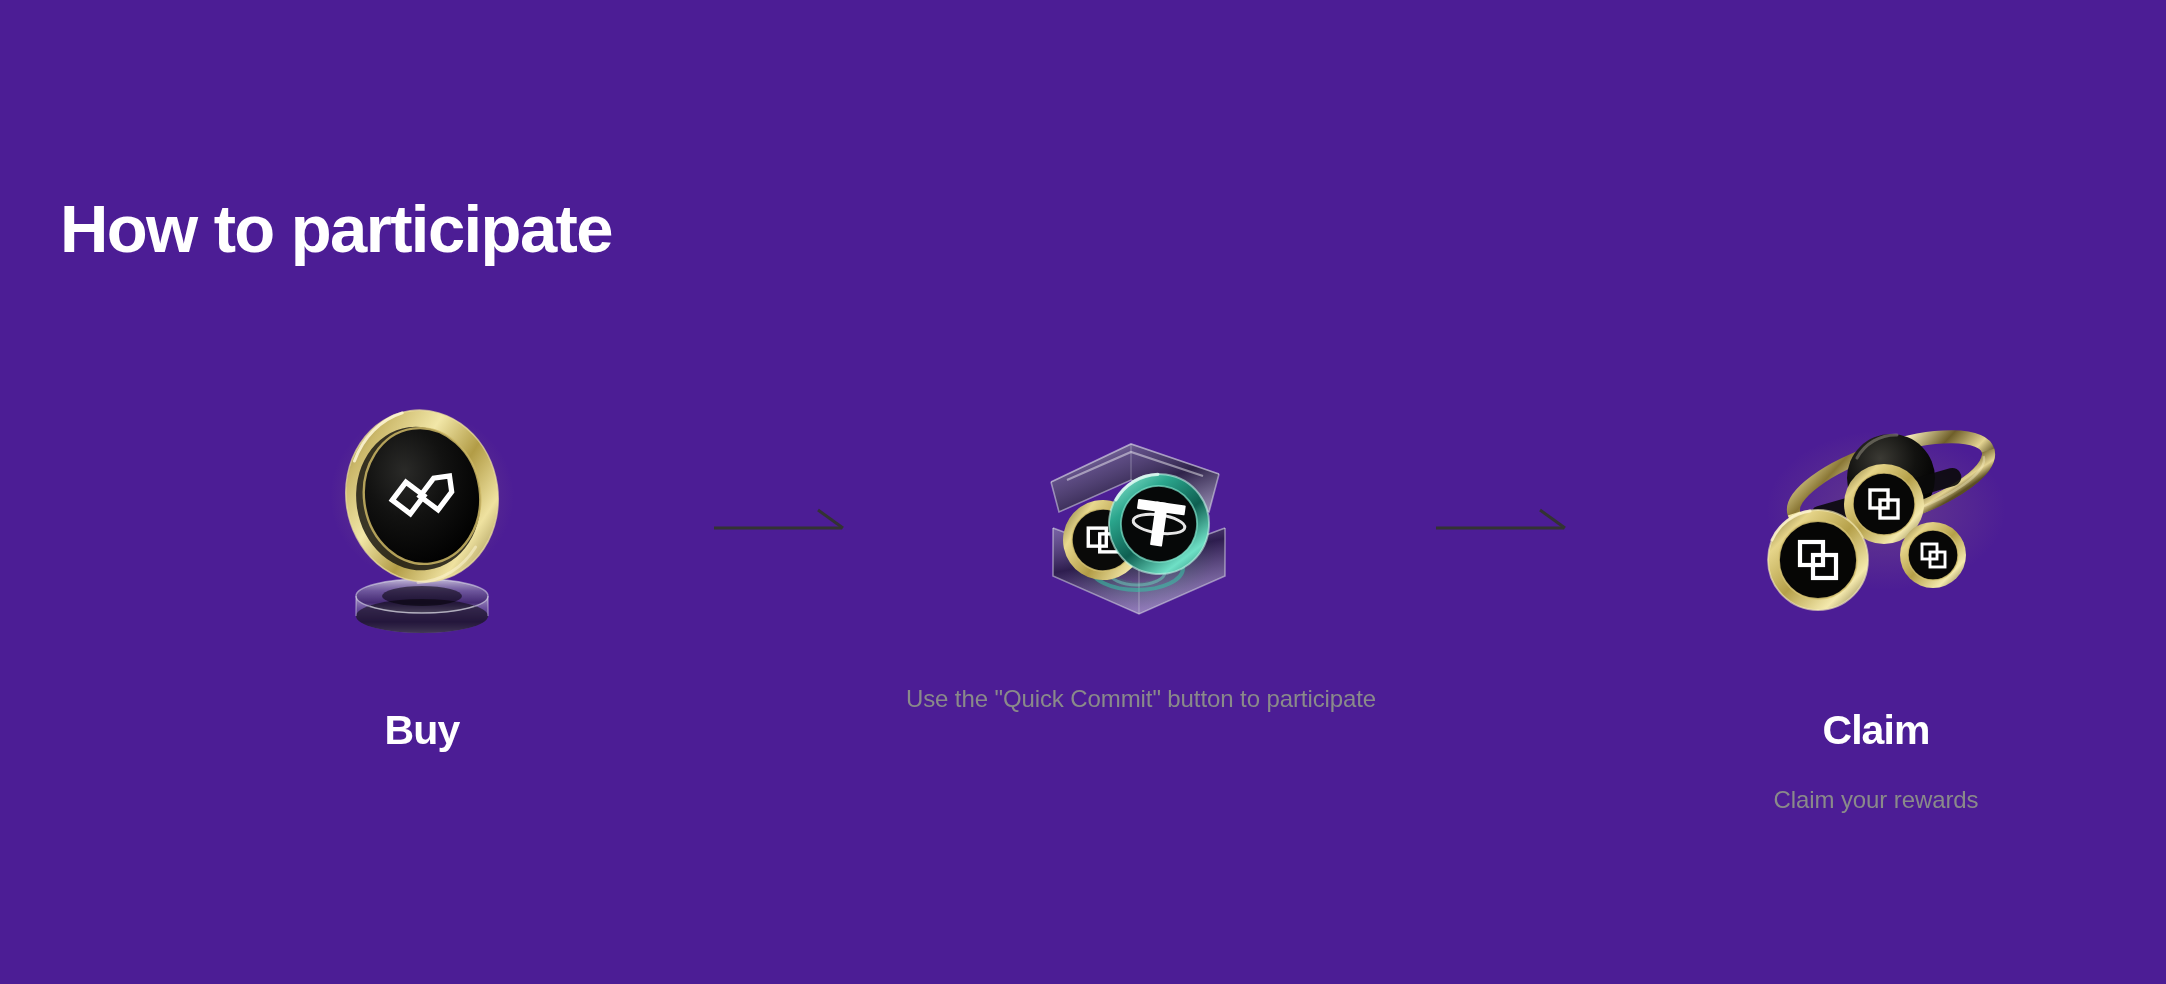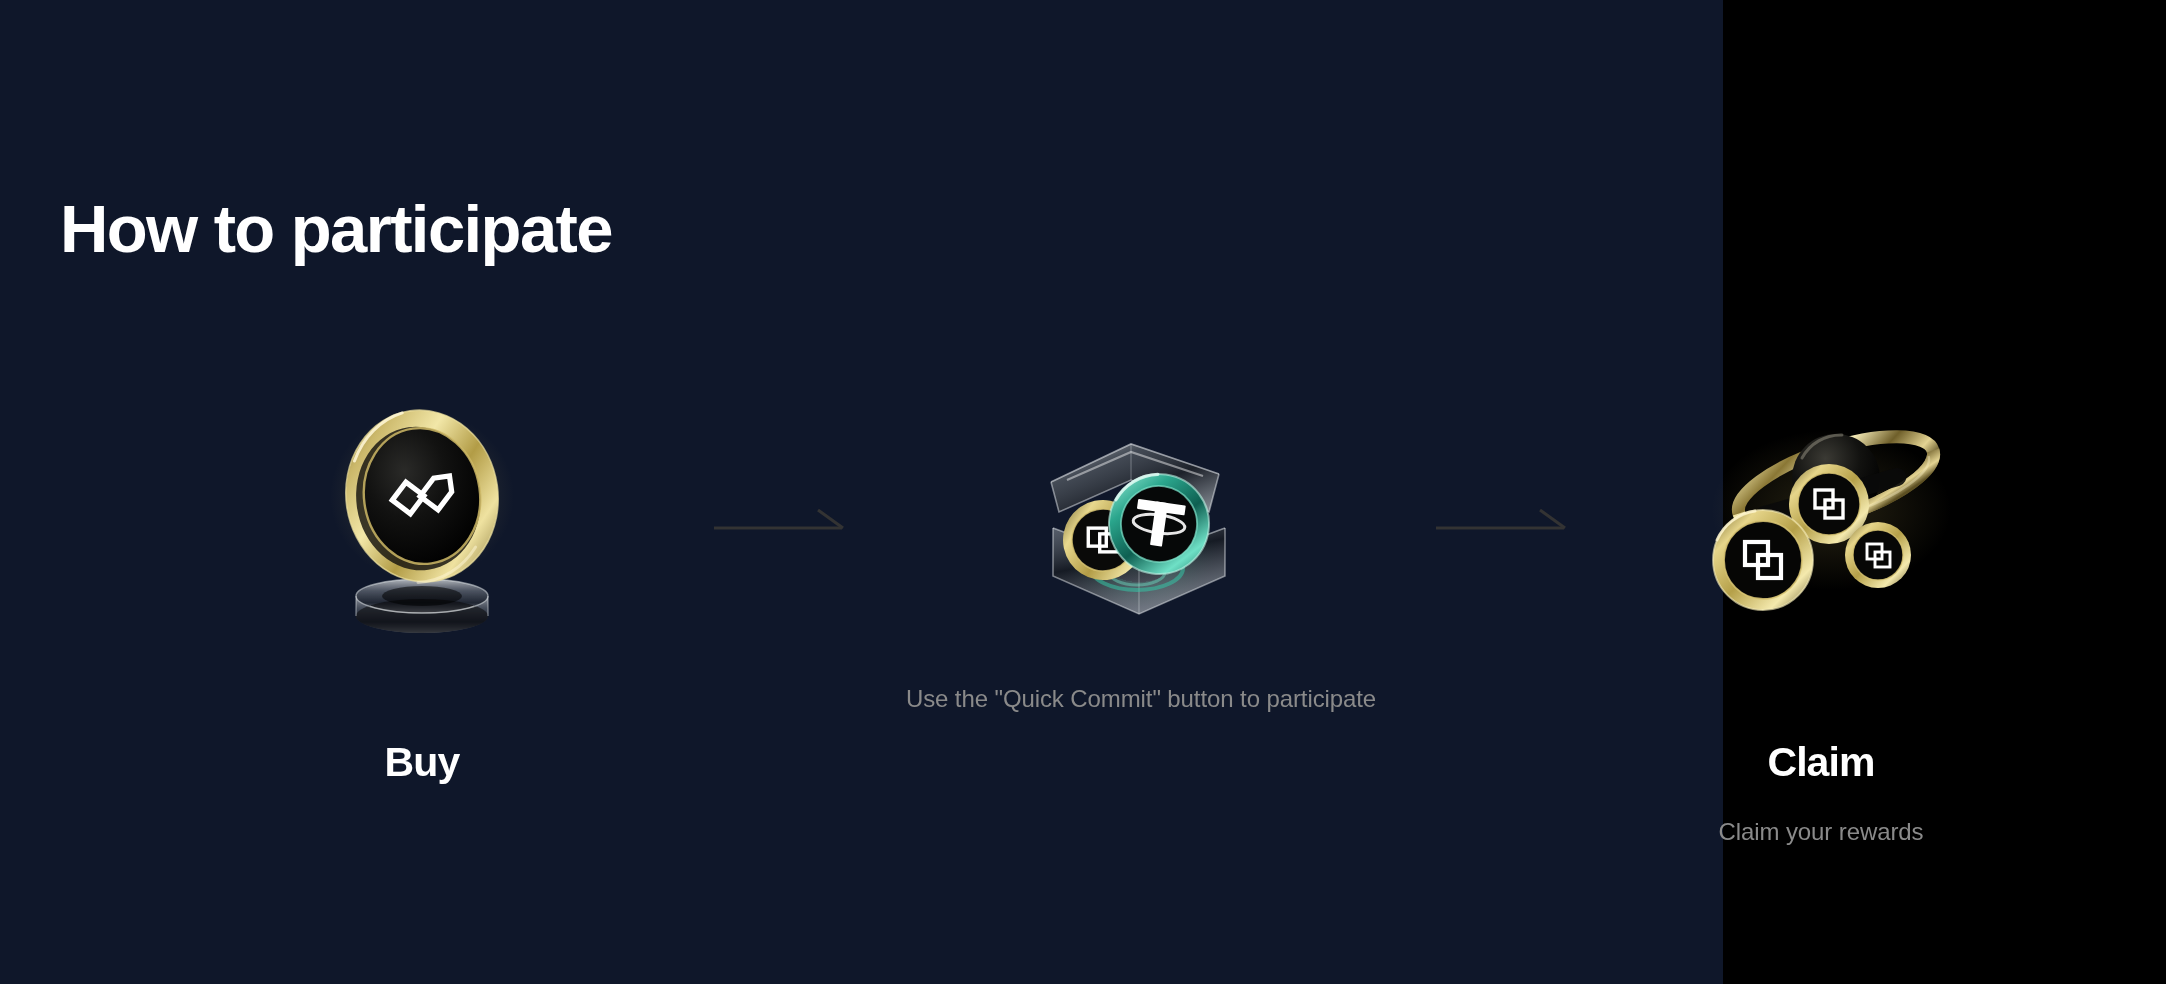--- a/index.html
+++ b/index.html
@@ -10,23 +10,23 @@
   body {
     width: 2166px;
     height: 984px;
     overflow: hidden;
     font-family: "Liberation Sans", sans-serif;
     -webkit-font-smoothing: antialiased;
   }
 
   .page {
     position: relative;
-    width: 1723px;
+    width: 2166px;
     height: 984px;
-    background: #0f172a;
+    background: #4c1d95;
     text-decoration: underline;
   }
 
   
   .section-heading {
     position: absolute;
     left: 60px;
     top: 138px;
     font-size: 67px;
     line-height: 1.05;
@@ -46,31 +46,31 @@
   }
 
   .step {
     position: absolute;
     top: 0;
     width: 560px;
     text-align: center;
   }
   .step-1 { left: 142px; }
   .step-2 { left: 861px; }
-  .step-3 { left: 1541px; }
+  .step-3 { left: 1596px; }
 
   .step-visual {
     position: relative;
     width: 560px;
     height: 250px;
     margin: 0 auto;
   }
 
   .step-title {
-    margin-top: 92px;
+    margin-top: 60px;
     font-size: 41px;
     font-weight: 700;
     letter-spacing: -0.9px;
     color: #ffffff;
     line-height: 1;
   }
 
   .step-desc {
     margin-top: 35px;
     font-size: 24px;

